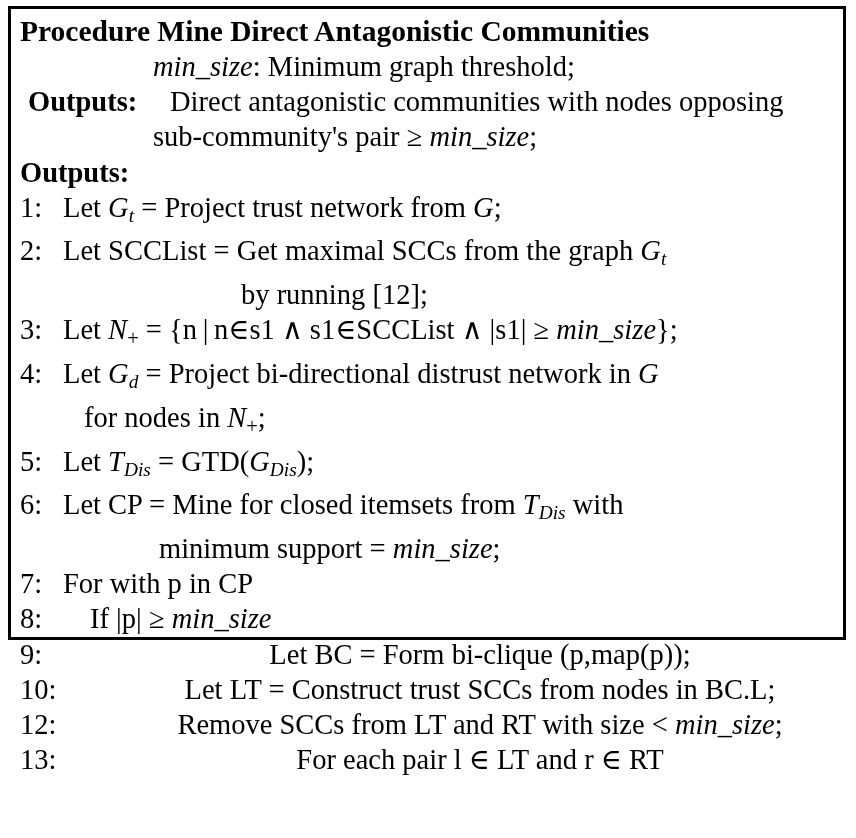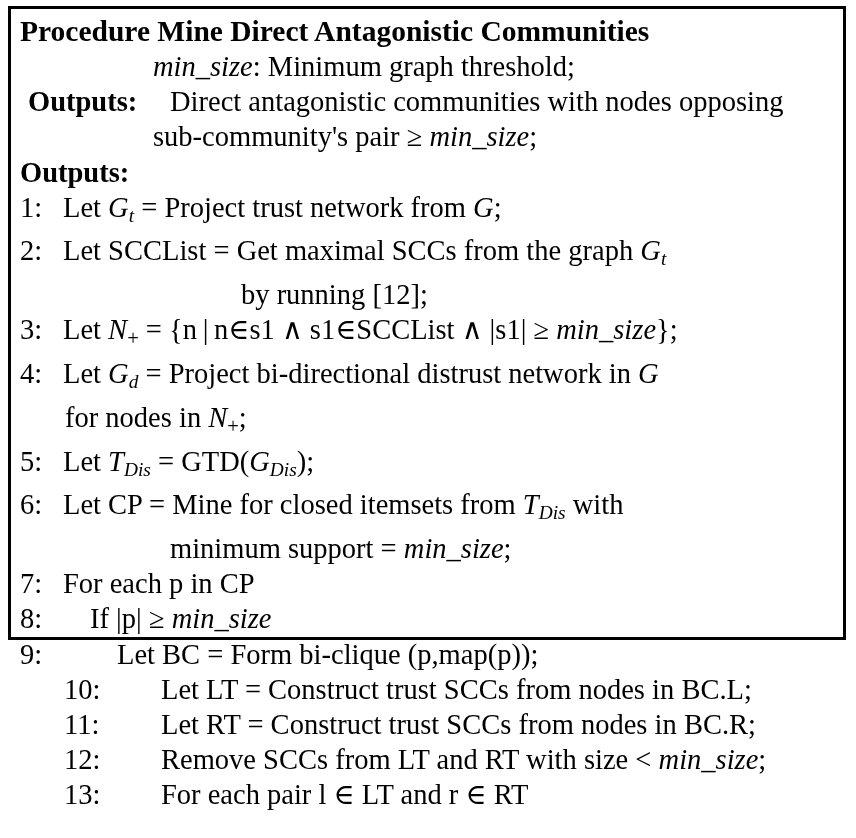--- a/index.html
+++ b/index.html
@@ -53,29 +53,29 @@
   .hdr-label.w-outputs { width: 142px; margin-left: 8px; }
   .hdr-body { flex: 1 1 auto; }
   .hdr-indent { padding-left: 142px; }
 
   
   .num {
     flex: 0 0 auto;
     width: 43px;
     text-align: left;
   }
-  .num.wide { width: 43px; margin-left: 44px; }
+  .num.wide { width: 43px; }
   .body { flex: 1 1 auto; }
 
   .ind0 { padding-left: 0px; }
   .ind1 { padding-left: 27px; }
-  .ind2 { padding-left: 54px; }
+  .ind2 { padding-left: 54px; text-align: center; }
   .cont-a { padding-left: 230px; }
-  .cont-b { padding-left: 54px; }
-  .cont-c { padding-left: 148px; margin-left: 11px; }
+  .cont-b { padding-left: 73px; }
+  .cont-c { padding-left: 148px; }
 
   
   .mi {
     font-style: italic;
     font-family: "Liberation Serif", "DejaVu Serif", serif;
   }
   .mv {
     font-style: italic;
     font-family: "Liberation Serif", "DejaVu Serif", serif;
   }
@@ -153,42 +153,38 @@
   <div class="algo-line">
     <span class="num">6:</span>
     <span class="body ind0">Let CP = Mine for closed itemsets from <span class="mi">T</span><span class="sub">Dis</span> with</span>
   </div>
   <div class="algo-line cont-c">
     <span>minimum support = <span class="mv us">min_size</span>;</span>
   </div>
 
   <div class="algo-line">
     <span class="num">7:</span>
-    <span class="body ind0">For each p in CP</span>
+    <span class="body ind0">For with p in CP</span>
   </div>
 
   <div class="algo-line">
     <span class="num">8:</span>
     <span class="body ind1">If |p| ≥ <span class="mv us">min_size</span></span>
   </div>
 
   <div class="algo-line">
     <span class="num">9:</span>
     <span class="body ind2">Let BC = Form bi-clique (p,map(p));</span>
   </div>
 
   <div class="algo-line">
     <span class="num wide">10:</span>
     <span class="body ind2">Let LT = Construct trust SCCs from nodes in BC.L;</span>
   </div>
 
-  <div class="algo-line">
-    <span class="num wide">11:</span>
-    <span class="body ind2">Let RT = Construct trust SCCs from nodes in BC.R;</span>
-  </div>
 
   <div class="algo-line">
     <span class="num wide">12:</span>
     <span class="body ind2">Remove SCCs from LT and RT with size &lt; <span class="mv us">min_size</span>;</span>
   </div>
 
   <div class="algo-line">
     <span class="num wide">13:</span>
     <span class="body ind2">For each pair l ∈ LT and r ∈ RT</span>
   </div>

